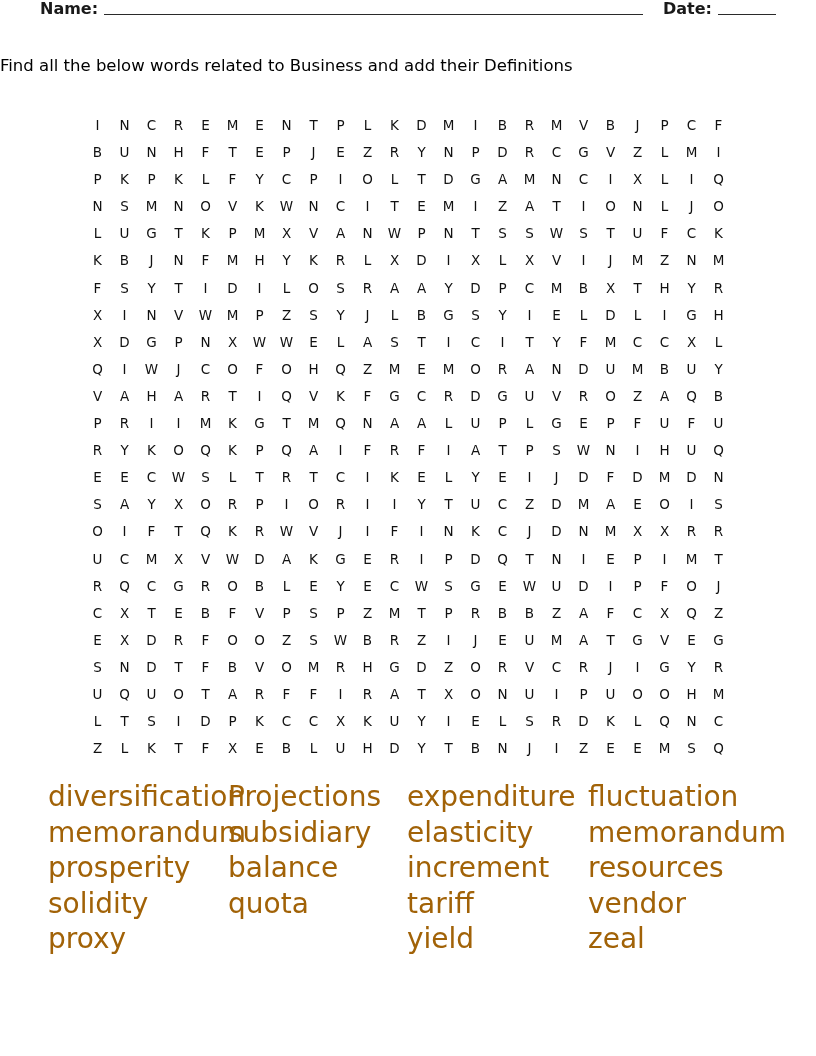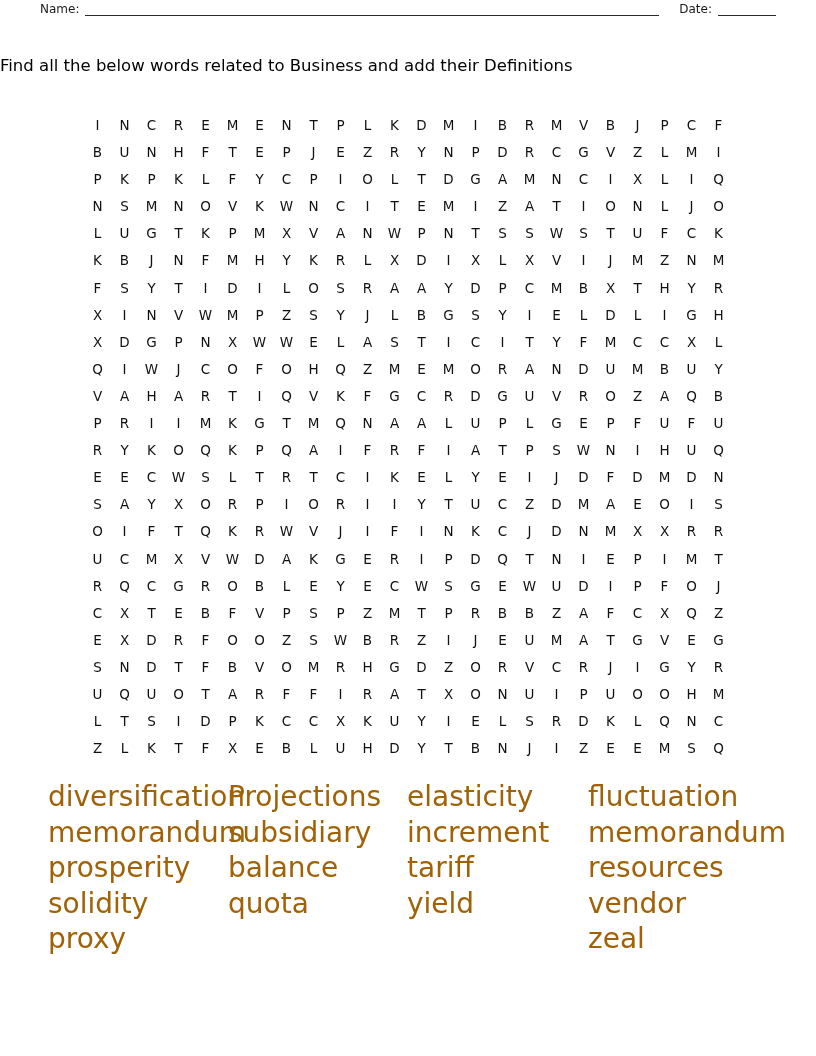--- a/index.html
+++ b/index.html
@@ -2,21 +2,21 @@
 <html><head>
 <meta charset="utf-8">
 <style>
   * { margin:0; padding:0; box-sizing:border-box; }
   html,body { background:#ffffff; }
   body { font-family:"DejaVu Sans","Liberation Sans",sans-serif; color:#1a1a1a; }
   .page { position:relative; width:816px; height:1056px; background:#fff; overflow:hidden; }
 
   
   .header-row { position:absolute; top:0; left:40px; width:736px; height:18px;
-                display:flex; align-items:center; font-size:12px; }
+                display:flex; align-items:flex-start; font-size:16px;font-weight:bold; }
   .hdr-label { line-height:17px; white-space:nowrap; }
   .fill-line { border-bottom:1.4px solid #2a2a2a; height:15px; }
   .name-line { flex:1; margin:0 20px 1px 6px; }
   .date-line { width:58px; margin:0 0 1px 6px; }
 
   
   .title { position:absolute; top:56px; left:0; width:100%; text-align:left;
            font-size:16.5px; color:#000; }
 
   
@@ -682,20 +682,21 @@
         <div class="word-item">solidity</div>
         <div class="word-item">proxy</div>
       </div>
       <div class="word-col">
         <div class="word-item">Projections</div>
         <div class="word-item">subsidiary</div>
         <div class="word-item">balance</div>
         <div class="word-item">quota</div>
       </div>
       <div class="word-col">
+        <div class="word-item">expenditure</div>
         <div class="word-item">elasticity</div>
         <div class="word-item">increment</div>
         <div class="word-item">tariff</div>
         <div class="word-item">yield</div>
       </div>
       <div class="word-col">
         <div class="word-item">fluctuation</div>
         <div class="word-item">memorandum</div>
         <div class="word-item">resources</div>
         <div class="word-item">vendor</div>

